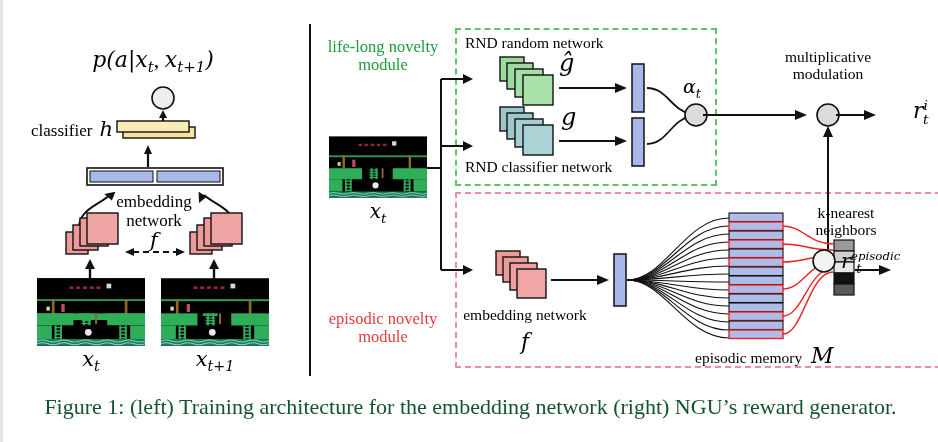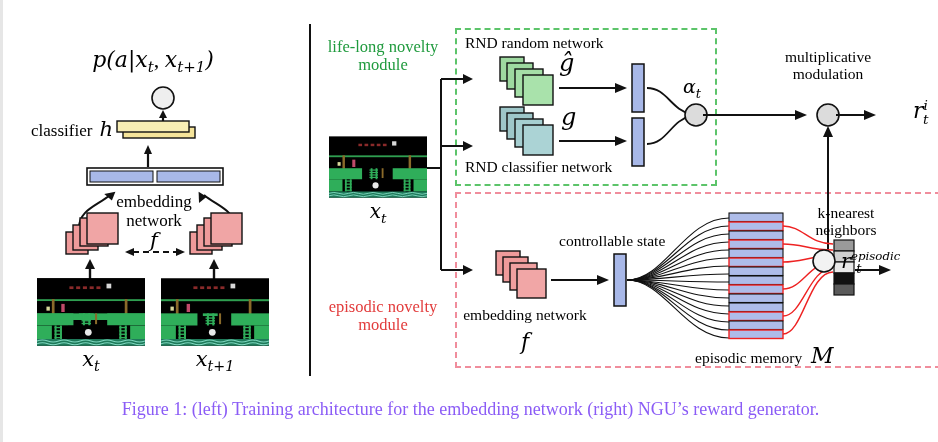--- a/index.html
+++ b/index.html
@@ -31,26 +31,26 @@
   .mth {
     font-family: "DejaVu Serif", "Liberation Serif", serif;
     font-style: italic;
   }
   .ctr { text-align: center; }
   .caption {
     position: absolute;
     left: 0; right: 0;
     bottom: 22px;
     text-align: center;
-    font-size: 18px;
-    color: #8b5cf6;
+    font-size: 22px;
+    color: #14532d;
     font-family: "Liberation Serif", "DejaVu Serif", serif;
   }
   .green-txt { color: #1f9a3d; }
-  .red-txt { color: #e23b3b; }
+  .red-txt { color: #e23b3b; margin-top: 12px; }
 </style>
 </head>
 <body>
 
 <div id="page">
 
   <div class="abs" style="left:0; top:0; width:300px; height:390px;">
 
     <div class="lbl ctr" style="left:60px; top:48px; width:180px; font-size:22px;">
       <span class="mth">p(a</span><span class="mth">|</span><span class="mth">x</span><sub style="font-size:0.68em;" class="mth">t</sub><span>, </span><span class="mth">x</span><sub style="font-size:0.68em;" class="mth">t+1</sub><span class="mth">)</span>
@@ -415,21 +415,20 @@
     <div class="lbl ctr mth" style="left:150px; top:330px; width:132px; font-size:22px;">f</div>
 
     <svg class="abs" style="left:242px; top:272px;" width="62" height="16" viewBox="0 0 62 16">
       <line x1="0" y1="8" x2="48" y2="8" stroke="#111" stroke-width="2"></line>
       <polygon points="58,8 46,3 46,13" fill="#111"></polygon>
     </svg>
 
     <svg class="abs" style="left:302px; top:252px;" width="18" height="56" viewBox="0 0 18 56">
       <rect x="3" y="2" width="12" height="52" fill="#a8b8e8" stroke="#111" stroke-width="1.5"></rect>
     </svg>
-    <div class="lbl" style="left:250px; top:232px; font-size:15.5px;">controllable state</div>
 
     <svg class="abs" style="left:316px; top:214px;" width="108" height="140" viewBox="0 0 108 140">
       <g stroke="#111" stroke-width="1.1" fill="none">
         <path d="M2,66 C40,66 60,4 104,4"></path>
         <path d="M2,66 C40,66 60,12 104,12"></path>
         <path d="M2,66 C40,66 60,20 104,20"></path>
         <path d="M2,66 C40,66 60,28 104,28"></path>
         <path d="M2,66 C40,66 60,36 104,36"></path>
         <path d="M2,66 C40,66 60,44 104,44"></path>
         <path d="M2,66 C40,66 60,52 104,52"></path>

